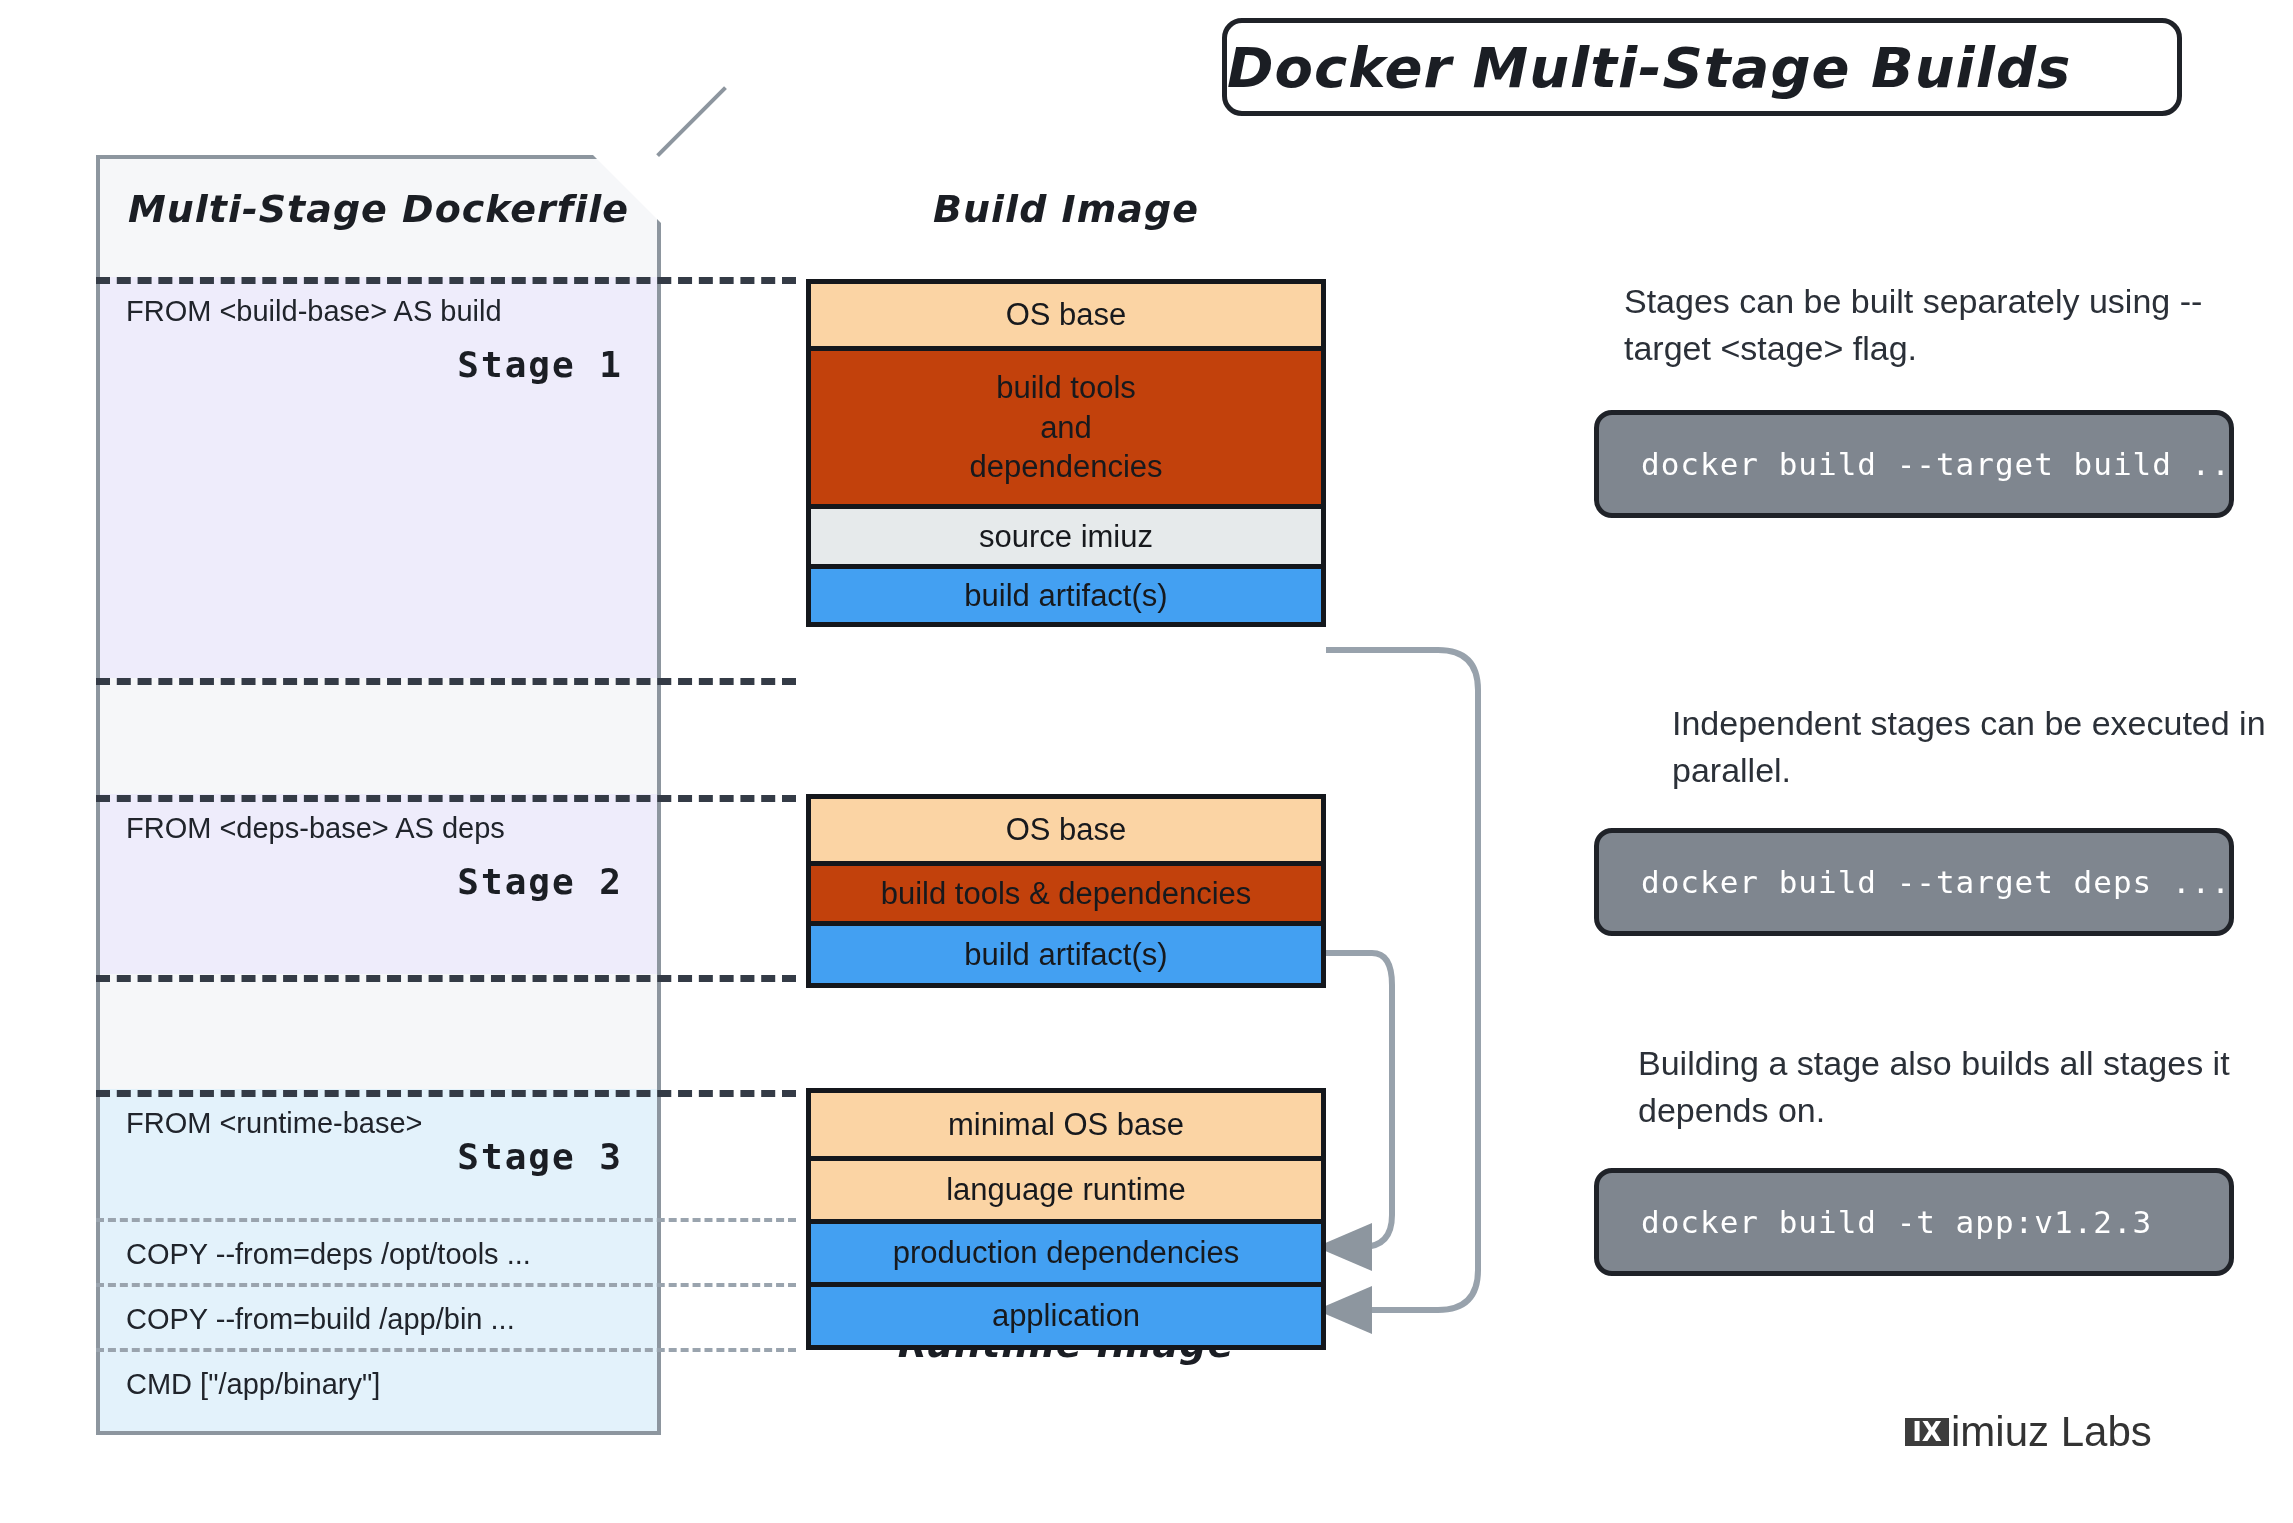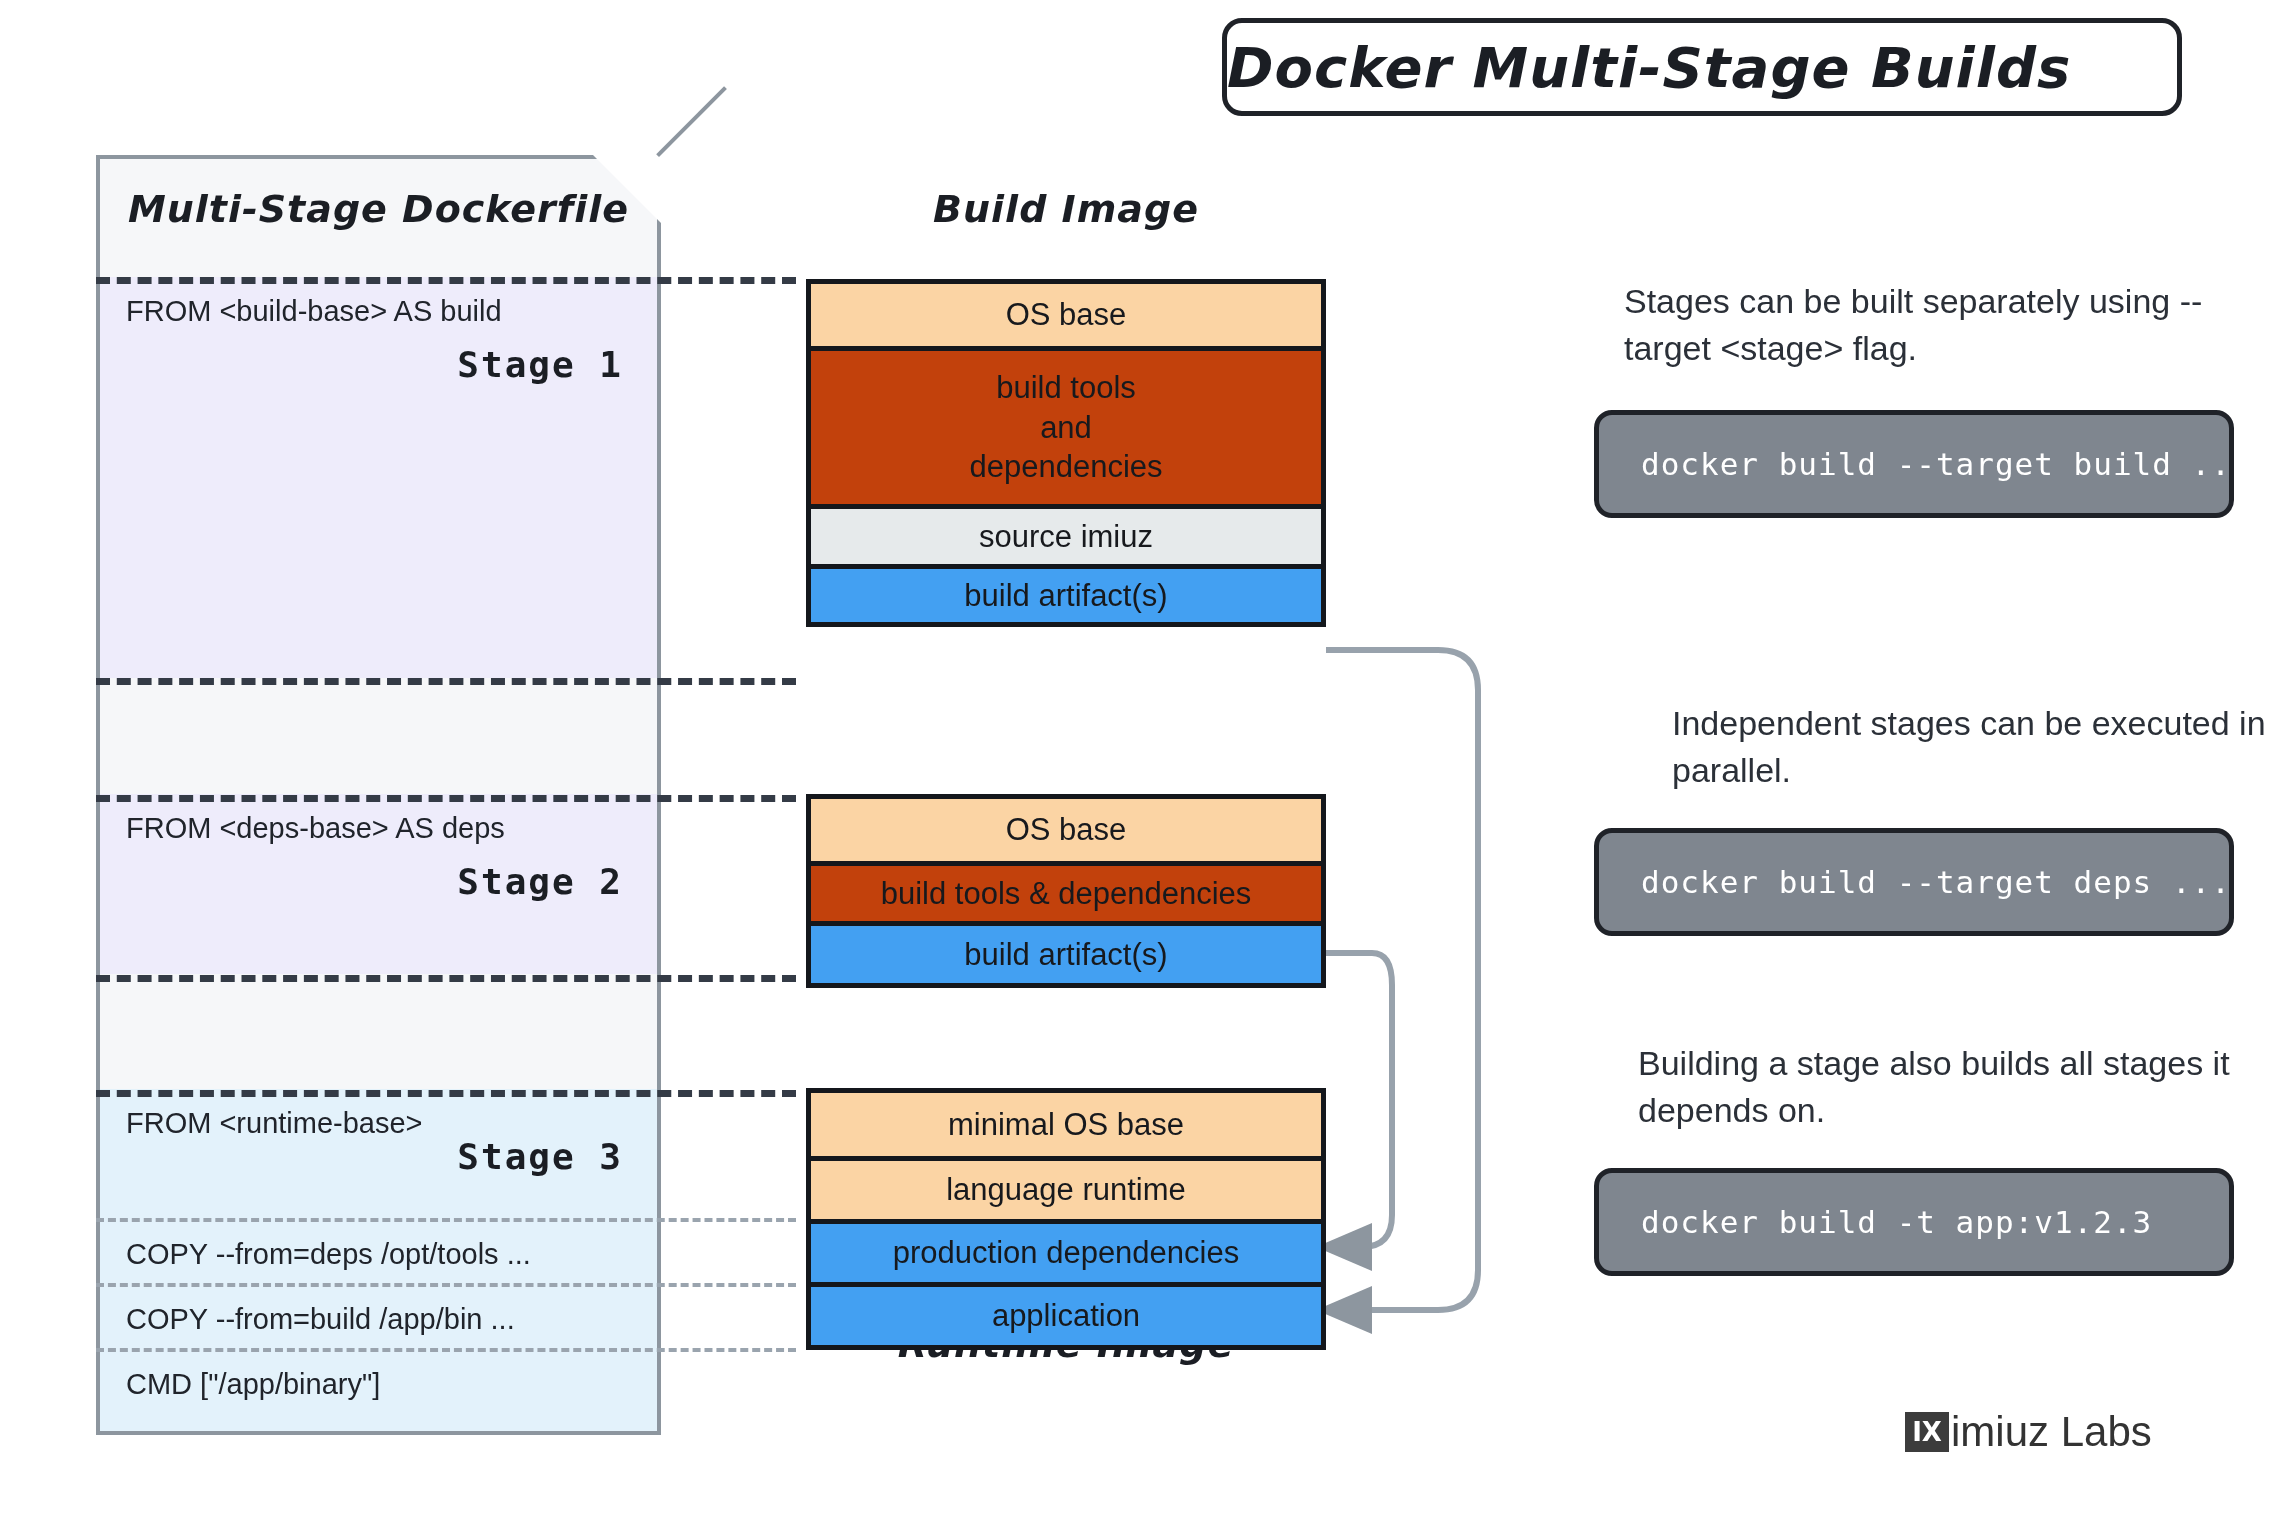--- a/index.html
+++ b/index.html
@@ -55,21 +55,21 @@
 
   
   .note{position:absolute;width:600px;font-size:34px;line-height:1.38;color:#2b3038;}
   .cmdbox{position:absolute;width:630px;height:98px;border:5px solid #1f2228;
     border-radius:18px;background:#7f868f;display:flex;align-items:center;}
   .cmdtext{font-family:"DejaVu Sans Mono",monospace;font-size:31px;color:#ffffff;
     padding-left:42px;letter-spacing:1px;white-space:nowrap;}
 
   
   .logo{position:absolute;left:1905px;top:1408px;display:flex;align-items:center;}
-  .logo-mark{width:44px;height:40px;background:#3c3c3c;color:#fff;display:flex;
+  .logo-mark{width:44px;height:28px;background:#3c3c3c;color:#fff;display:flex;
     align-items:center;justify-content:center;font-size:26px;font-weight:700;
     font-family:"DejaVu Sans",sans-serif;text-align:right;}
   .logo-text{font-size:42px;color:#333;margin-left:2px;}
 
   svg.wires{position:absolute;left:0;top:0;width:2293px;height:1523px;z-index:4;}
 </style>
 </head>
 <body>
 
 <div id="stage">

